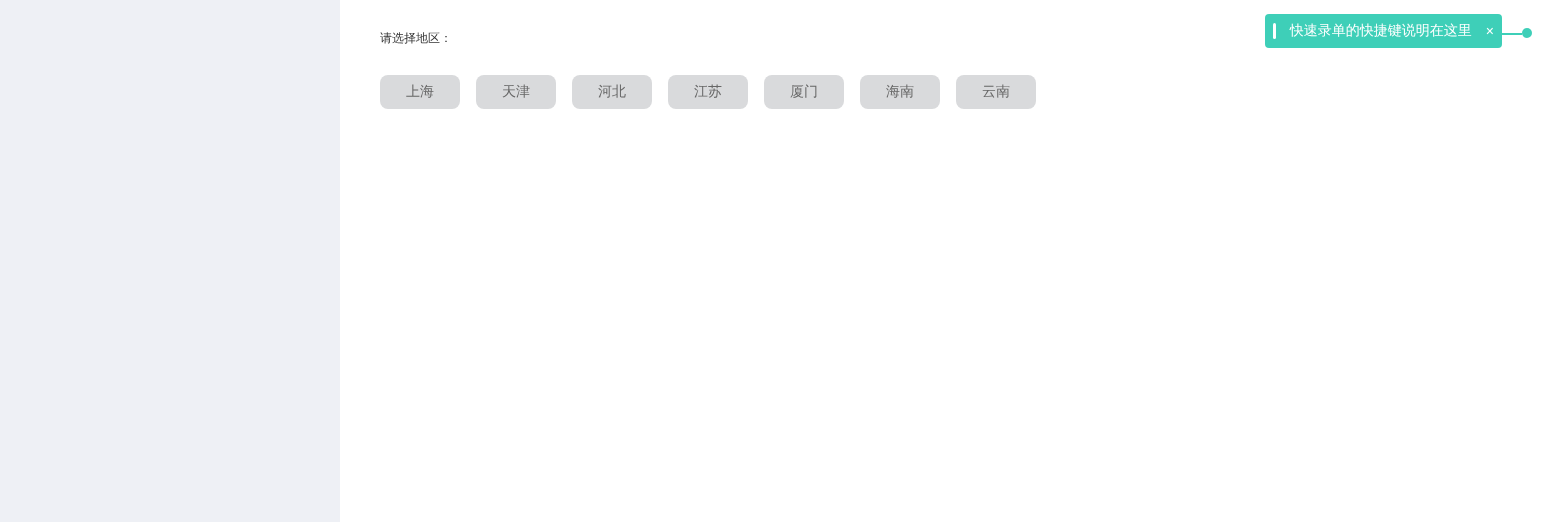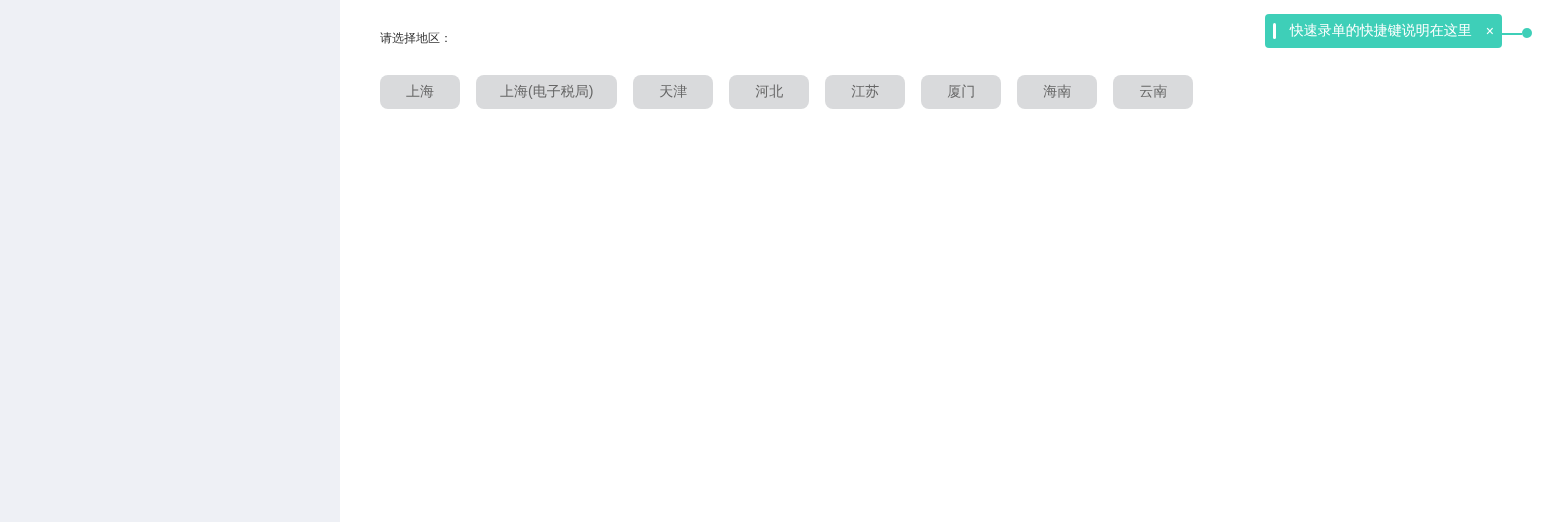--- a/index.html
+++ b/index.html
@@ -118,21 +118,20 @@
 <body>
 
 <div class="left-sidebar"></div>
 
 <div class="main-content">
   <div class="page-title">请选择地区：</div>
 
   <div class="region-buttons">
 
   <button class="region-btn">上海</button>
-      <button class="region-btn">上海(电子税局)</button>
       <button class="region-btn">天津</button>
       <button class="region-btn">河北</button>
       <button class="region-btn">江苏</button>
       <button class="region-btn">厦门</button>
       <button class="region-btn">海南</button>
       <button class="region-btn">云南</button>
     </div>
 </div>
 
 <div class="tooltip-banner">

